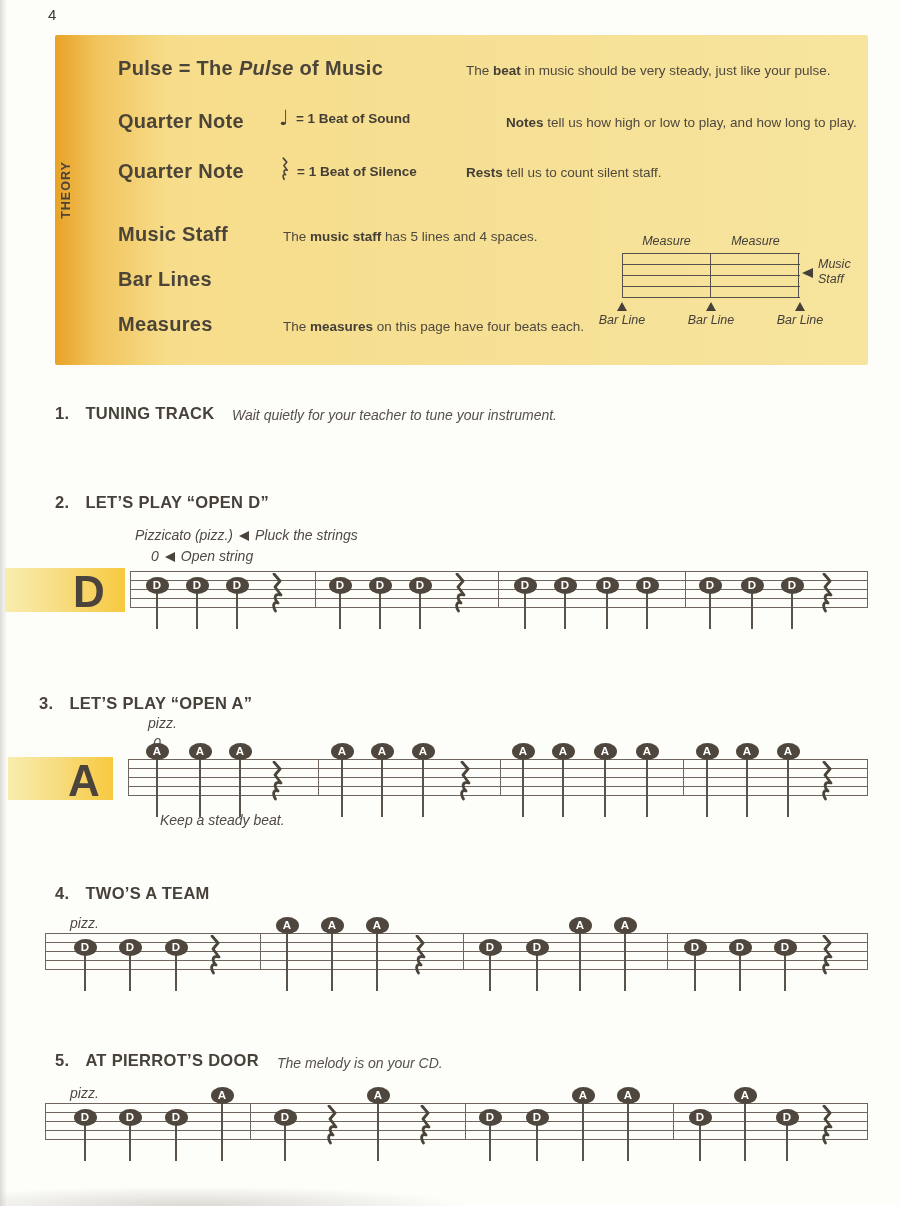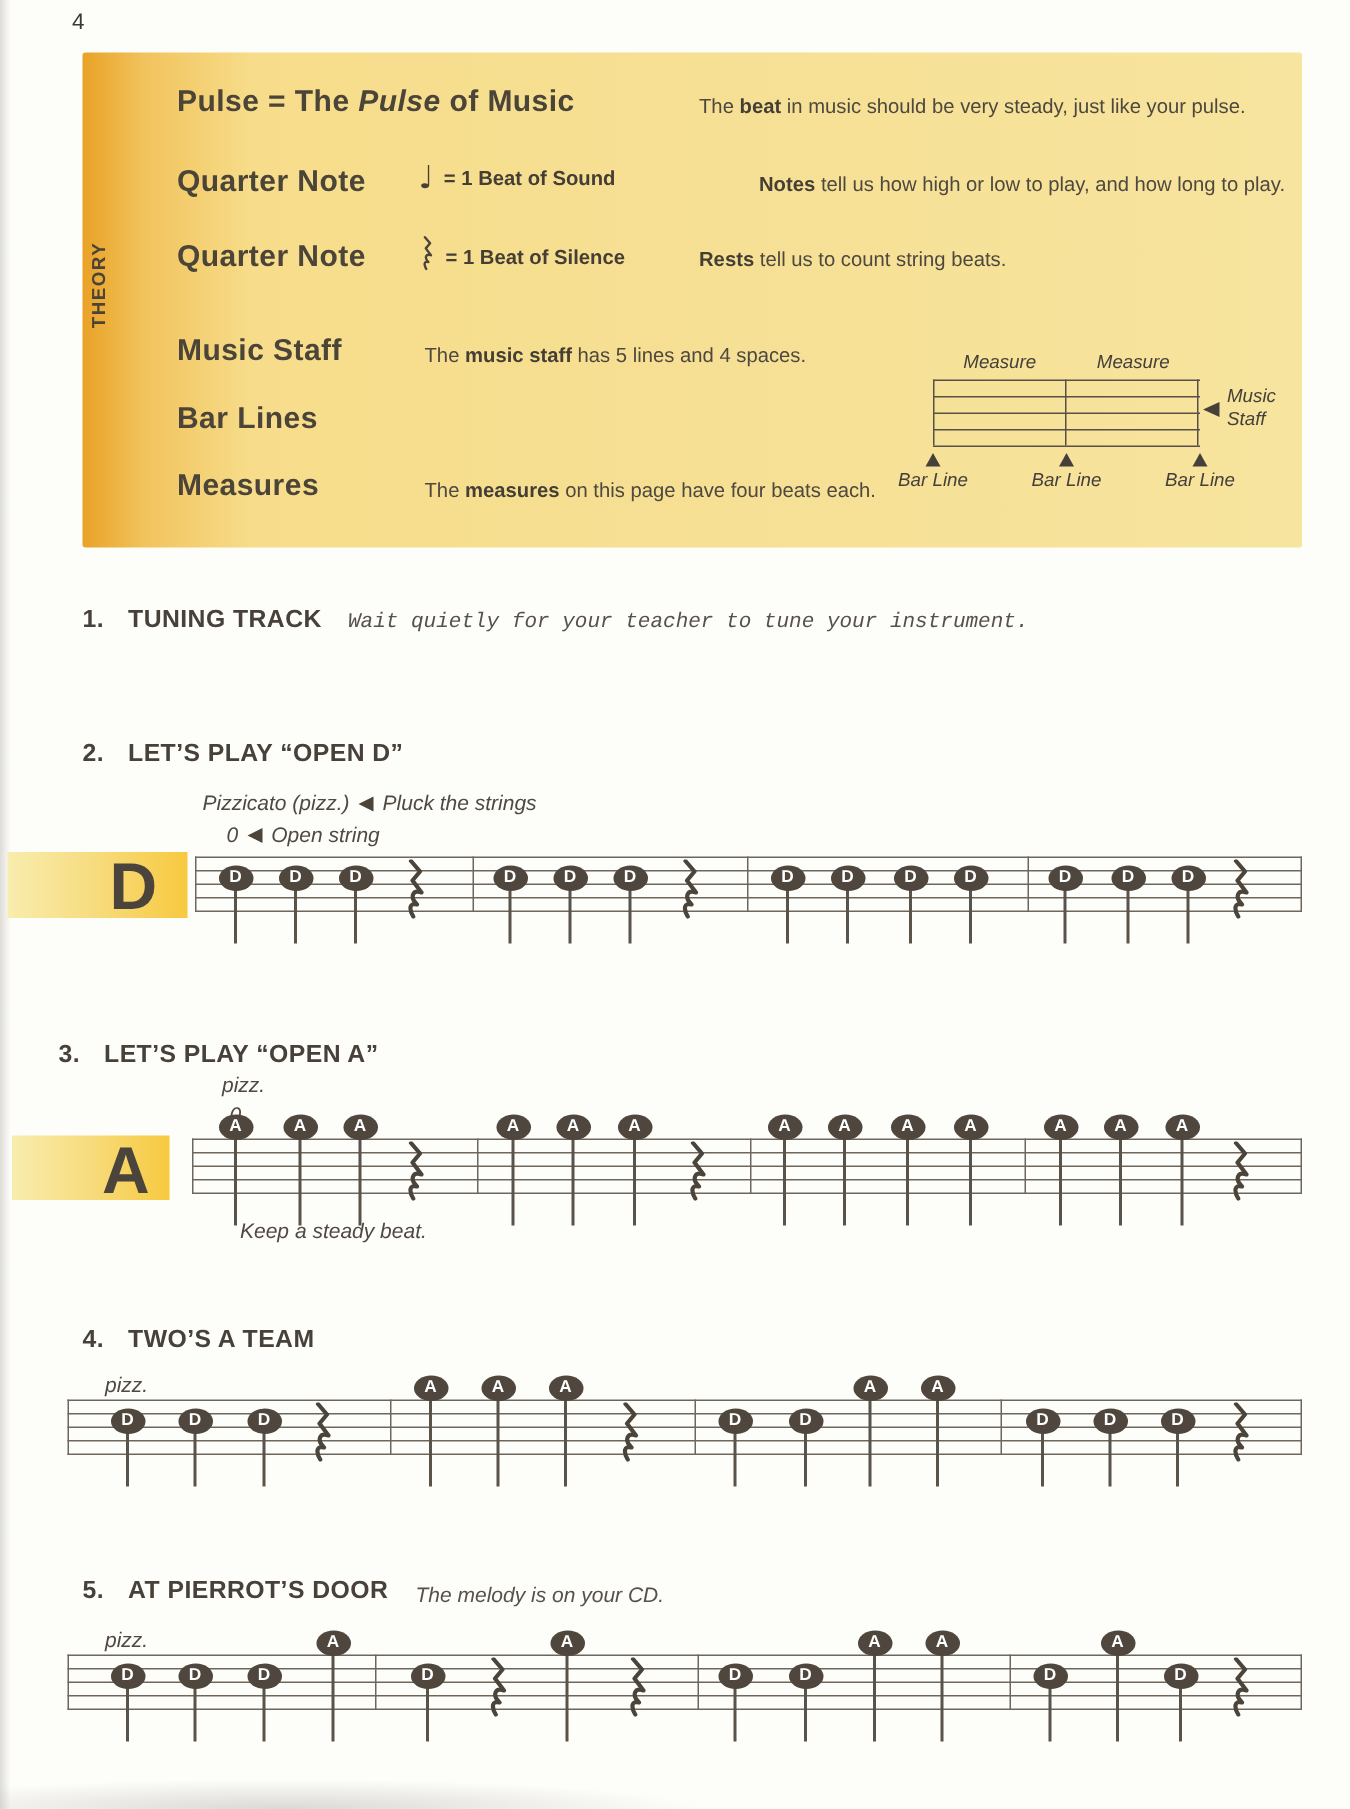--- a/index.html
+++ b/index.html
@@ -79,21 +79,21 @@
   </div>
   <div class="abs t-desc" style="left:466px;top:115px;width:400px;margin-left:40px;"><b>Notes</b><span> tell us how high or low to play, and how long to play.</span></div>
 
   <div class="abs t-label" style="left:118px;top:160px;">Quarter Note</div>
   <div class="abs" style="left:281px;top:157px;display:flex;align-items:center;gap:8px;">
     <span><svg width="8" height="24" viewBox="0 0 14 40" xmlns="http://www.w3.org/2000/svg">
           <path d="M4 1 L10 8 L5 14 L11 22 C5 20 3 25 8 30 C3 28.5 2.5 33 5.5 38" fill="none" stroke="#4A443B" stroke-width="2.8" stroke-linecap="round" stroke-linejoin="round"></path>
         </svg></span>
     <span class="t-eq">= 1 Beat of Silence</span>
   </div>
-  <div class="abs t-desc" style="left:466px;top:165px;width:400px;"><b>Rests</b><span> tell us to count string beats.</span></div>
+  <div class="abs t-desc" style="left:466px;top:165px;width:400px;"><b>Rests</b><span> tell us to count silent staff.</span></div>
 
   <div class="abs t-label" style="left:118px;top:223px;">Music Staff</div>
   <div class="abs t-desc" style="left:283px;top:229px;width:330px;"><span>The </span><b>music staff</b><span> has 5 lines and 4 spaces.</span></div>
 
   <div class="abs t-label" style="left:118px;top:268px;">Bar Lines</div>
 
   <div class="abs t-label" style="left:118px;top:313px;">Measures</div>
   <div class="abs t-desc" style="left:283px;top:319px;width:340px;"><span>The </span><b>measures</b><span> on this page have four beats each.</span></div>
 
   <div class="abs diag-lbl" style="left:622px;top:234px;width:89px;">Measure</div>
@@ -114,21 +114,21 @@
   <div class="abs diag-lbl" style="left:587px;top:313px;width:70px;">Bar Line</div>
   <div class="abs diag-lbl" style="left:676px;top:313px;width:70px;">Bar Line</div>
   <div class="abs diag-lbl" style="left:765px;top:313px;width:70px;">Bar Line</div>
   <div class="abs" style="left:802px;top:268px;width:0;height:0;border-top:5px solid transparent;border-bottom:5px solid transparent;border-right:11px solid #45403a;"></div>
   <div class="abs diag-lbl" style="left:818px;top:257px;text-align:left;line-height:15px;">
     <div>Music</div>
     <div>Staff</div>
   </div>
 
   <div class="abs ex-head" style="left:55px;top:404px;"><span class="num">1.</span><span>TUNING TRACK</span></div>
-  <div class="abs ex-note" style="left:232px;top:407px;font-family:Liberation Mono, monospace;">Wait quietly for your teacher to tune your instrument.</div>
+  <div class="abs ex-note" style="left:232px;top:407px;">Wait quietly for your teacher to tune your instrument.</div>
 
   <div class="abs ex-head" style="left:55px;top:493px;"><span class="num">2.</span><span>LET’S PLAY “OPEN D”</span></div>
   <div class="abs anno" style="left:135px;top:527px;"><span>Pizzicato (pizz.)</span><span class="left-arrow"></span><span>Pluck the strings</span></div>
   <div class="abs anno" style="left:151px;top:548px;"><span>0</span><span class="left-arrow"></span><span>Open string</span></div>
   <div class="abs band" style="left:5px;top:568px;width:120px;height:44px;">
     <span class="letter" style="left:68px;top:2px;">D</span>
   </div>
   <div class="staff" style="left: 130px; top: 571px; width: 738px; height: 36px;">
       <div class="sline" style="top: 0px;"></div>
       <div class="sline" style="top: 9px;"></div>

